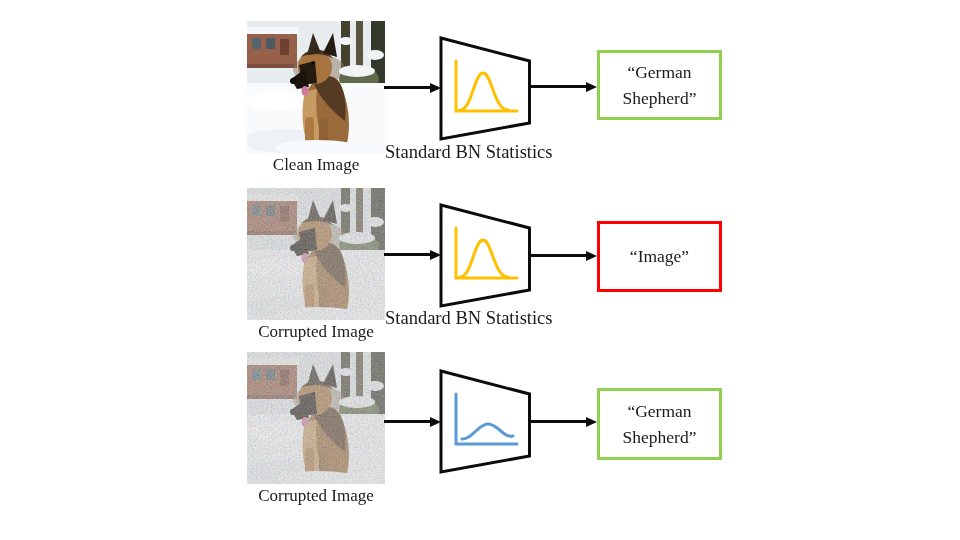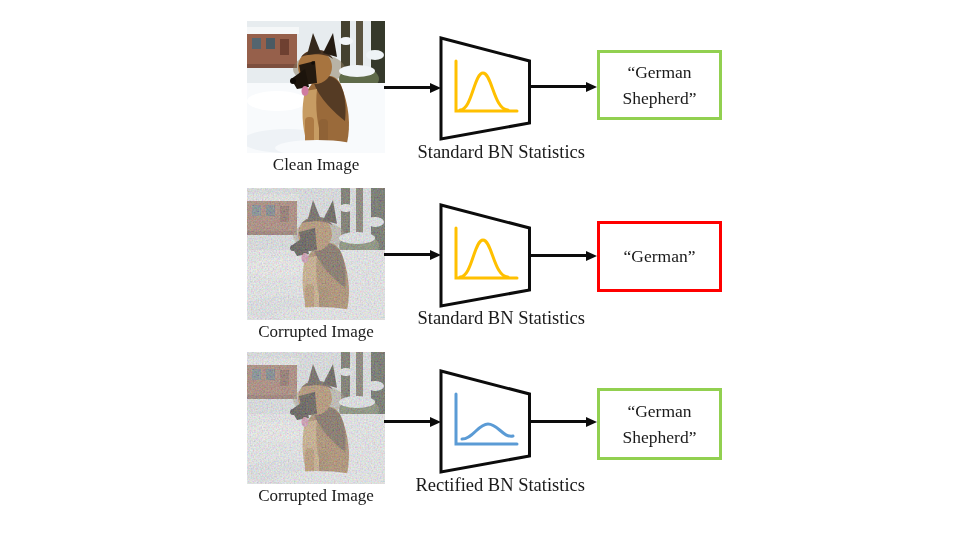--- a/index.html
+++ b/index.html
@@ -13,21 +13,21 @@
     font-size:17px;line-height:1.1;white-space:nowrap;
   }
   .arrow{position:absolute;height:3px;background:#0c0c0c;}
   .arrow::after{
     content:"";position:absolute;right:-11px;top:50%;transform:translateY(-50%);
     width:0;height:0;border-left:11px solid #0c0c0c;
     border-top:5px solid transparent;border-bottom:5px solid transparent;
   }
   .module{position:absolute;left:439px;width:93px;height:105px;display:block;}
   .module-label{
-    position:absolute;left:385px;width:200px;text-align:right;
+    position:absolute;left:385px;width:200px;text-align:left;
     font-size:18.5px;line-height:1.1;white-space:nowrap;
   }
   .pred-box{
     position:absolute;left:597px;width:125px;box-sizing:border-box;background:#ffffff;
     display:flex;align-items:center;justify-content:center;text-align:center;
     font-size:17.5px;line-height:1.5;padding:18px 10px;
   }
   .pred-green{border:3px solid var(--correct-green,#92D050);}
   .pred-red{border:3px solid var(--wrong-red,#FF0000);}
   .trap{fill:#ffffff;stroke:#0c0c0c;stroke-width:3;stroke-linejoin:miter;}
@@ -119,38 +119,37 @@
   <svg class="module" style="top:203px;" viewBox="0 0 93 105">
     <polygon class="trap" points="2,2 90.5,25 90.5,87 2,103"></polygon>
     <path class="axis-yellow" d="M17,25 L17,75 L78,75"></path>
     <path class="curve-yellow" d="M21,74 C33,74 35,37 44,37 C53,37 55,74 69,74"></path>
   </svg>
   <div class="module-label" style="top:308px;">Standard BN Statistics</div>
 
   <div class="arrow" style="left:531px;top:254px;width:55px;"></div>
 
   <div class="pred-box pred-red" style="top:221px;height:71px;">
-    <span>“German”</span>
+    <span>“Image”</span>
   </div>
 
   <svg class="photo" style="top:352px;" viewBox="0 0 138 132" preserveAspectRatio="none">
     <use href="#dogscene"></use>
     <rect width="138" height="132" fill="#ffffff" opacity="0.12"></rect>
     <rect width="138" height="132" filter="url(#noisef)"></rect>
   </svg>
   <div class="caption" style="top:487px;">Corrupted Image</div>
 
   <div class="arrow" style="left:384px;top:420px;width:46px;"></div>
 
   <svg class="module" style="top:369px;" viewBox="0 0 93 105">
     <polygon class="trap" points="2,2 90.5,25 90.5,87 2,103"></polygon>
     <path class="axis-blue" d="M17,25 L17,75 L78,75"></path>
     <path class="curve-blue" d="M23,70 C34,70 39,55 49,55 C59,55 64,69 74,67"></path>
   </svg>
-  <div class="module-label" style="top:475px;">Rectified BN Statistics</div>
 
   <div class="arrow" style="left:531px;top:420px;width:55px;"></div>
 
   <div class="pred-box pred-green" style="top:388px;height:72px;">
     <span>“German Shepherd”</span>
   </div>
 
 </div>
 
 </body></html>

